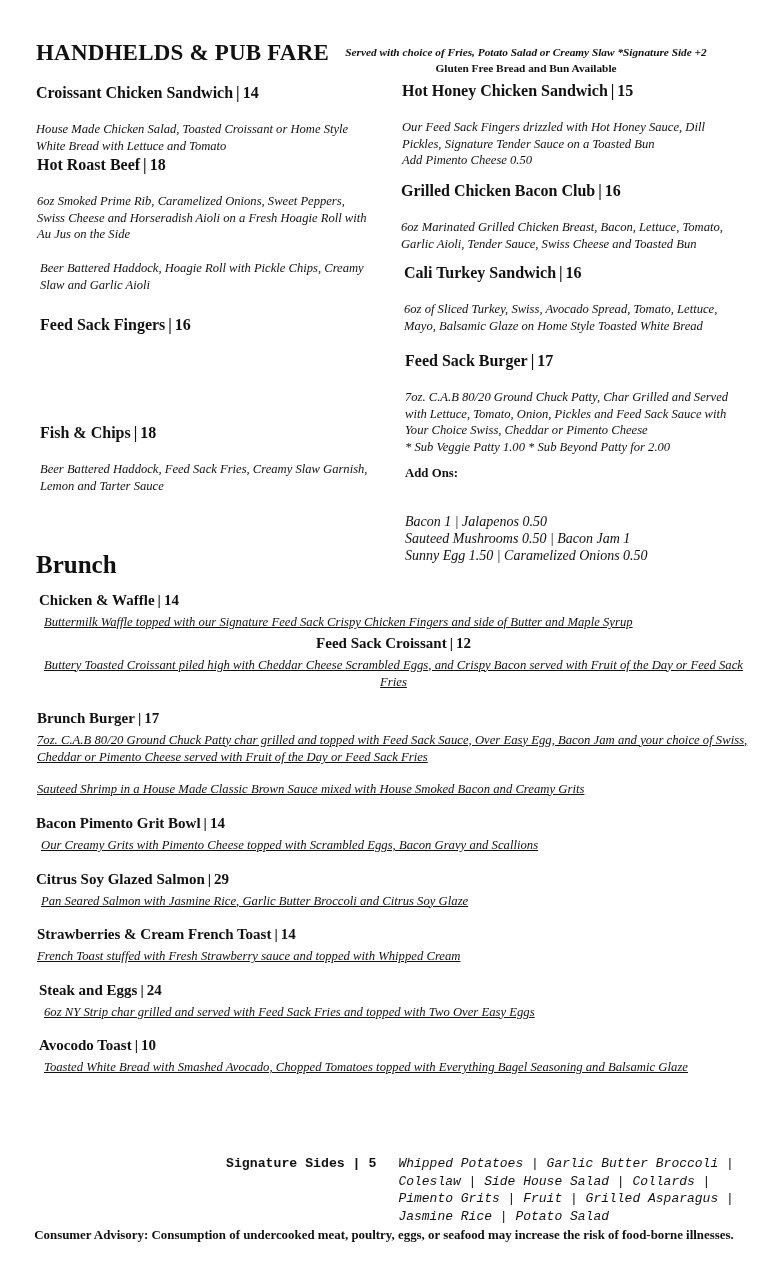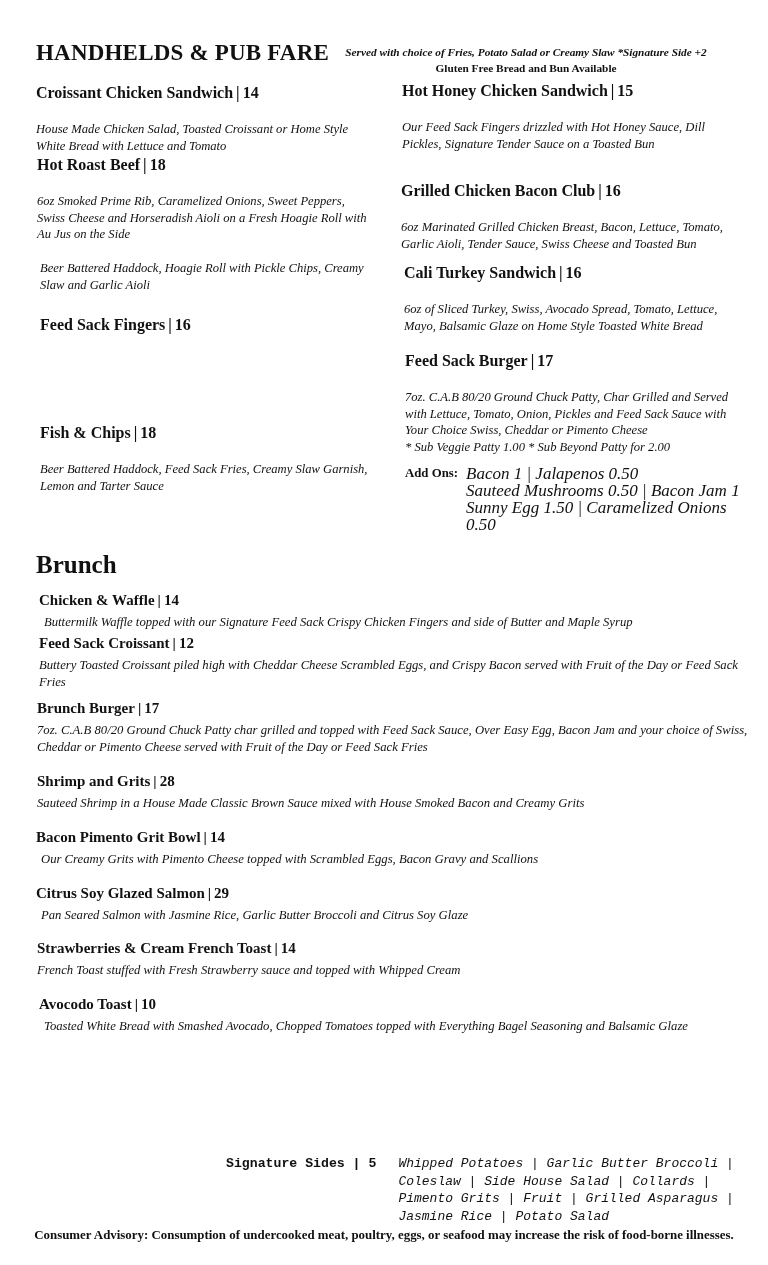--- a/index.html
+++ b/index.html
@@ -103,60 +103,63 @@
   .R2 { position:absolute; left: 1px;  top: 100px; width: 330px; }
   .R3 { position:absolute; left: 4px;  top: 182px; width: 330px; }
   .R4 { position:absolute; left: 5px;  top: 270px; width: 338px; }
 
   .addons {
     position: absolute;
     left: 5px; top: 385px;
     width: 340px;
     display: flex;
     align-items: flex-start;
+    flex-direction: column;
   }
   .addons-label {
     font-size: 12.8px;
     font-weight: bold;
     line-height: 17px;
     white-space: nowrap;
     padding-right: 8px;
   }
   .addons-list {
-    font-size: 17px;
+    font-size: 14px;
     font-style: italic;
     line-height: 17px;
+    margin-top: 31px;
   }
 
   
   .brunch-section {
     position: absolute;
     left: 36px; top: 550px;
     width: 712px;
   }
   .brunch-title {
     font-size: 25px;
     font-weight: bold;
     line-height: 30px;
     margin-bottom: 10px;
   }
   .b-item { margin-bottom: 13px; }
   .b-item .item-name { font-size: 15px; }
   .b-item .item-desc {
     font-size: 12.7px;
     line-height: 17.5px;
     margin-top: 3px;
+    text-decoration: underline;
   }
   .ind1 { padding-left: 3px; }
   .ind2 { padding-left: 1px; }
   .desc-ind { padding-left: 5px; }
 
   
   .bi-1 { margin-bottom: 1px; }
-  .bi-2 { margin-bottom: 6px; }
+  .bi-2 { margin-bottom: 16px; text-align: center; }
   .bi-3 { margin-bottom: 14px; }
   .bi-4 { margin-bottom: 15px; }
   .bi-5 { margin-bottom: 14px; }
   .bi-6 { margin-bottom: 14px; }
   .bi-7 { margin-bottom: 14px; }
   .bi-8 { margin-bottom: 14px; }
   .bi-9 { margin-bottom: 0px; }
 
   
   .sides {
@@ -242,20 +245,21 @@
 
     </div>
 
     <div class="col-right">
 
       <div class="item R1">
         <div class="item-name">
           <span>Hot Honey Chicken Sandwich</span><span class="sep">|</span><span>15</span>
         </div>
         <div class="item-desc">Our Feed Sack Fingers drizzled with Hot Honey Sauce, Dill Pickles, Signature Tender Sauce on a Toasted  Bun</div>
+        <div class="item-sub">Add Pimento Cheese 0.50</div>
       </div>
 
       <div class="item R2">
         <div class="item-name">
           <span>Grilled Chicken Bacon Club</span><span class="sep">|</span><span>16</span>
         </div>
         <div class="item-desc">6oz Marinated Grilled Chicken Breast, Bacon, Lettuce, Tomato, Garlic Aioli, Tender Sauce, Swiss Cheese and Toasted Bun</div>
       </div>
 
       <div class="item R3">
@@ -303,23 +307,20 @@
     </div>
 
     <div class="b-item bi-3 ind2">
       <div class="item-name">
         <span>Brunch Burger</span><span class="sep">|</span><span>17</span>
       </div>
       <div class="item-desc">7oz. C.A.B 80/20 Ground Chuck Patty char grilled and topped with Feed Sack Sauce, Over Easy Egg, Bacon Jam and your choice of Swiss, Cheddar or Pimento Cheese served with Fruit of the Day or Feed Sack Fries</div>
     </div>
 
     <div class="b-item bi-4 ind2">
-      <div class="item-name">
-        <span>Shrimp and Grits</span><span class="sep">|</span><span>28</span>
-      </div>
       <div class="item-desc">Sauteed Shrimp in a House Made Classic Brown Sauce mixed with House Smoked Bacon and Creamy Grits</div>
     </div>
 
     <div class="b-item bi-5">
       <div class="item-name">
         <span>Bacon Pimento Grit Bowl</span><span class="sep">|</span><span>14</span>
       </div>
       <div class="item-desc desc-ind">Our Creamy Grits with Pimento Cheese topped with Scrambled Eggs, Bacon Gravy and Scallions</div>
     </div>
 
@@ -331,20 +332,24 @@
     </div>
 
     <div class="b-item bi-7 ind2">
       <div class="item-name">
         <span>Strawberries &amp; Cream French Toast</span><span class="sep">|</span><span>14</span>
       </div>
       <div class="item-desc">French Toast stuffed with Fresh Strawberry sauce and topped with Whipped Cream</div>
     </div>
 
     <div class="b-item bi-8 ind1">
+      <div class="item-name">
+        <span>Steak and Eggs</span><span class="sep">|</span><span>24</span>
+      </div>
+      <div class="item-desc desc-ind">6oz NY Strip char grilled and served with Feed Sack Fries and topped with Two Over Easy Eggs</div>
     </div>
 
     <div class="b-item bi-9 ind1">
       <div class="item-name">
         <span>Avocodo Toast</span><span class="sep">|</span><span>10</span>
       </div>
       <div class="item-desc desc-ind">Toasted White Bread with Smashed Avocado, Chopped Tomatoes topped with Everything Bagel Seasoning and Balsamic Glaze</div>
     </div>
   </div>
 

